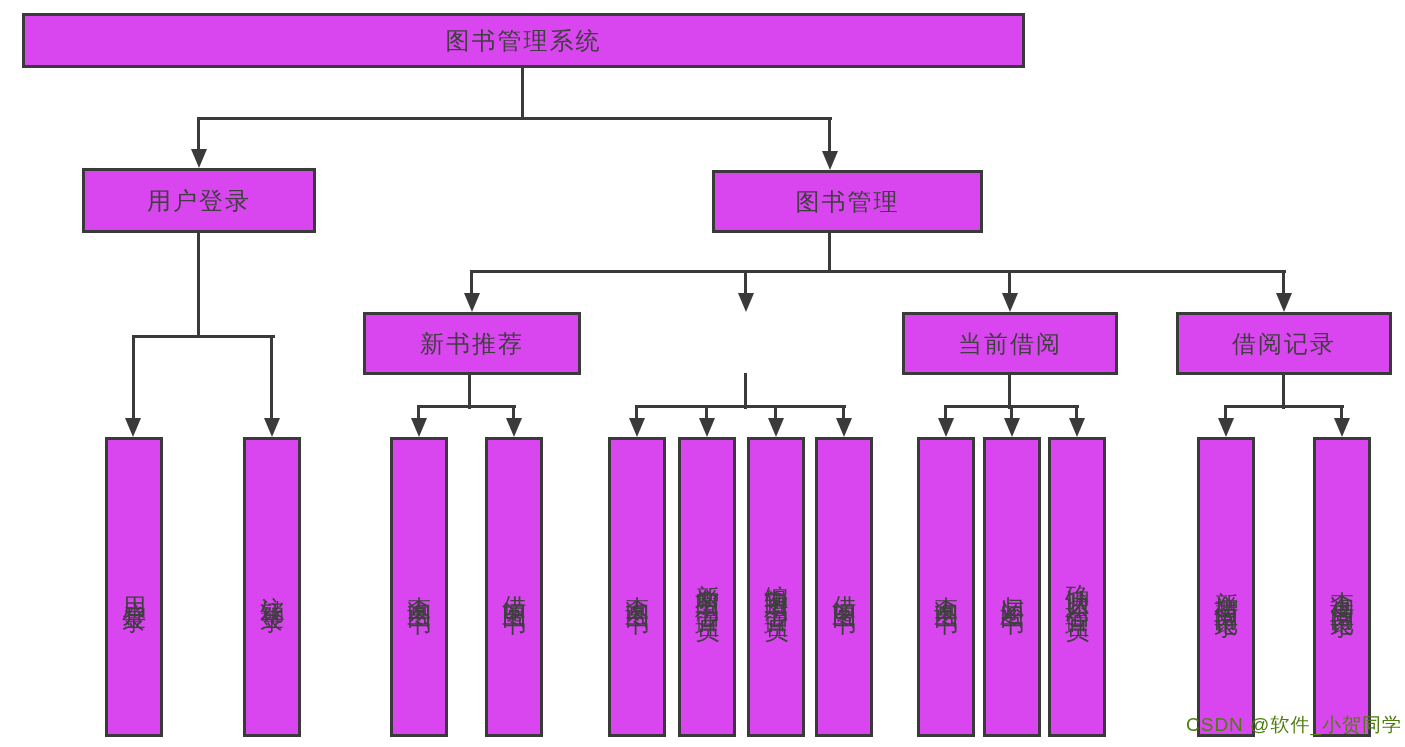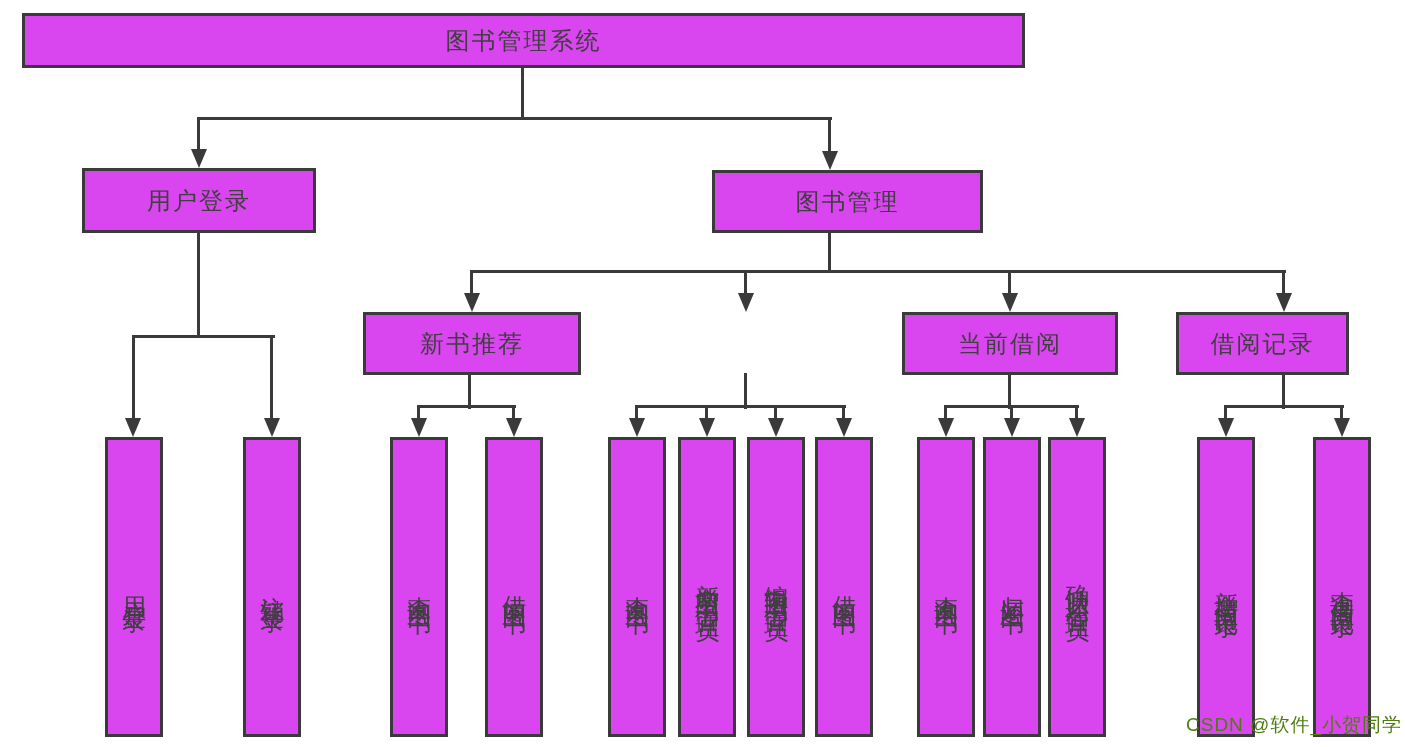--- a/index.html
+++ b/index.html
@@ -106,21 +106,21 @@
   <div class="box hbox" style="left:712px;top:170px;width:271px;height:63px">
     <span>图书管理</span>
   </div>
 
   <div class="box hbox" style="left:363px;top:312px;width:218px;height:63px">
     <span>新书推荐</span>
   </div>
   <div class="box hbox" style="left:902px;top:312px;width:216px;height:63px">
     <span>当前借阅</span>
   </div>
-  <div class="box hbox" style="left:1176px;top:312px;width:173px;height:63px">
+  <div class="box hbox" style="left:1176px;top:312px;width:216px;height:63px">
     <span>借阅记录</span>
   </div>
 
   <div class="box leaf" style="left:105px">
     <span class="vtext">用户登录</span>
   </div>
   <div class="box leaf" style="left:243px">
     <span class="vtext">注销登录</span>
   </div>
   <div class="box leaf" style="left:390px">

